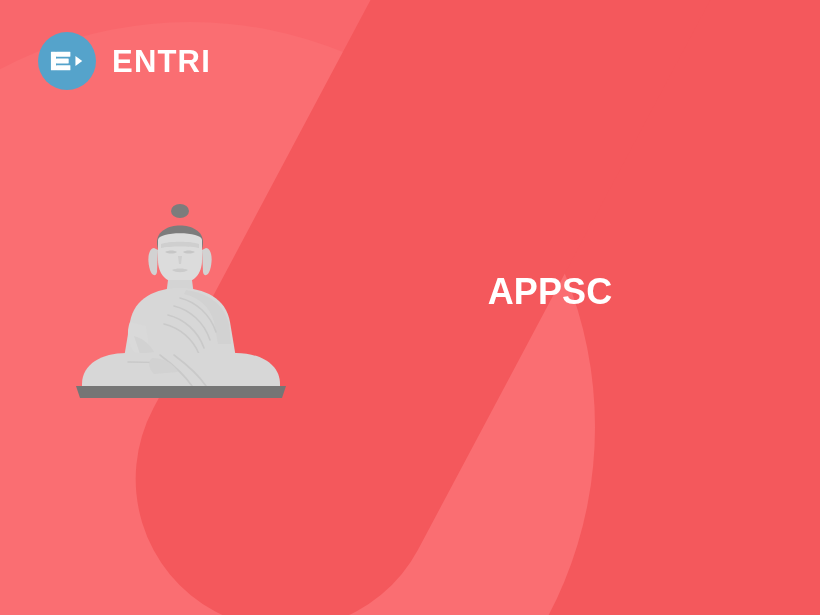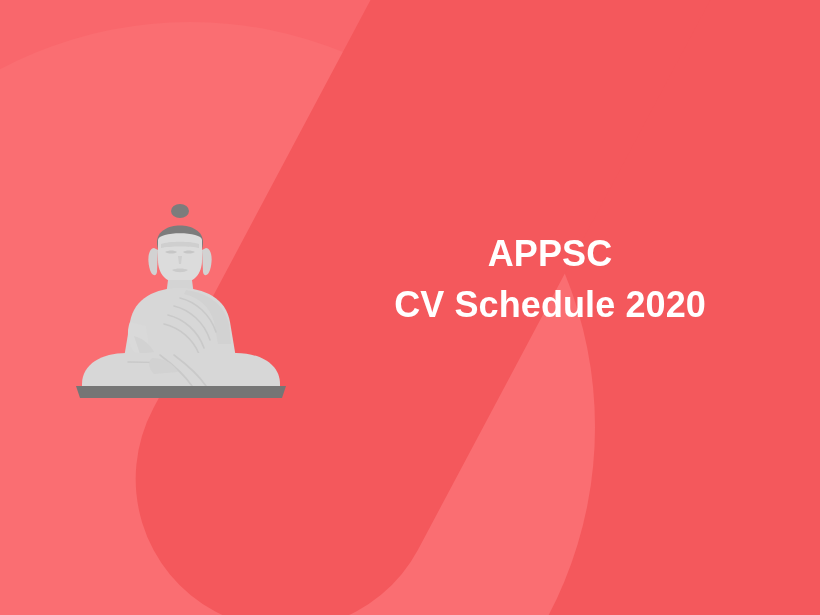--- a/index.html
+++ b/index.html
@@ -104,33 +104,46 @@
     width: 460px;
     text-align: center;
     color: #ffffff;
   }
   .title-line {
     font-size: 36px;
     font-weight: bold;
     line-height: 1.42;
     letter-spacing: 0.1px;
     white-space: nowrap;
+    margin-top: 38px;
   }
 </style>
 </head>
 <body>
 
 <div id="poster">
 
   <div class="bg-layer">
     <div class="bg-wedge"></div>
     <div class="bg-circle"></div>
     <div class="bg-capsule"></div>
   </div>
 
+  <div class="logo">
+    <span class="logo-mark">
+      <svg viewBox="0 0 40 26" width="34" height="22" aria-hidden="true">
+        <rect x="1" y="2" width="6" height="22" rx="0.5" fill="#ffffff"></rect>
+        <rect x="7" y="2" width="17" height="6" rx="0.5" fill="#ffffff"></rect>
+        <rect x="7" y="10" width="15" height="6" rx="0.5" fill="#ffffff"></rect>
+        <rect x="7" y="18" width="17" height="6" rx="0.5" fill="#ffffff"></rect>
+        <path d="M30 7 L38 13 L30 19 Z" fill="#ffffff"></path>
+      </svg>
+    </span>
+    <span class="logo-word">ENTRI</span>
+  </div>
 
   <div class="buddha">
     <svg viewBox="0 0 225 200" aria-hidden="true">
 
       <g fill="#7c7c7c">
         <ellipse cx="112" cy="13" rx="9" ry="7"></ellipse>
         <path d="M89 44 C89 22 135 22 135 44 C135 52 132 57 128 59 L96 59 C92 57 89 52 89 44 Z"></path>
       </g>
 
       <g fill="#d2d2d2">
@@ -180,16 +193,15 @@
       </g>
 
       <path d="M84 160 C96 160 106 166 110 174 L86 176 C80 170 80 163 84 160 Z" fill="#d2d2d2"></path>
 
       <path d="M8 188 L218 188 L214 200 L12 200 Z" fill="#757575"></path>
     </svg>
   </div>
 
   <div class="title-block">
     <div class="title-line">APPSC</div>
-    <div class="title-line">CV Schedule 2020</div>
   </div>
 
 </div>
 
 </body></html>

